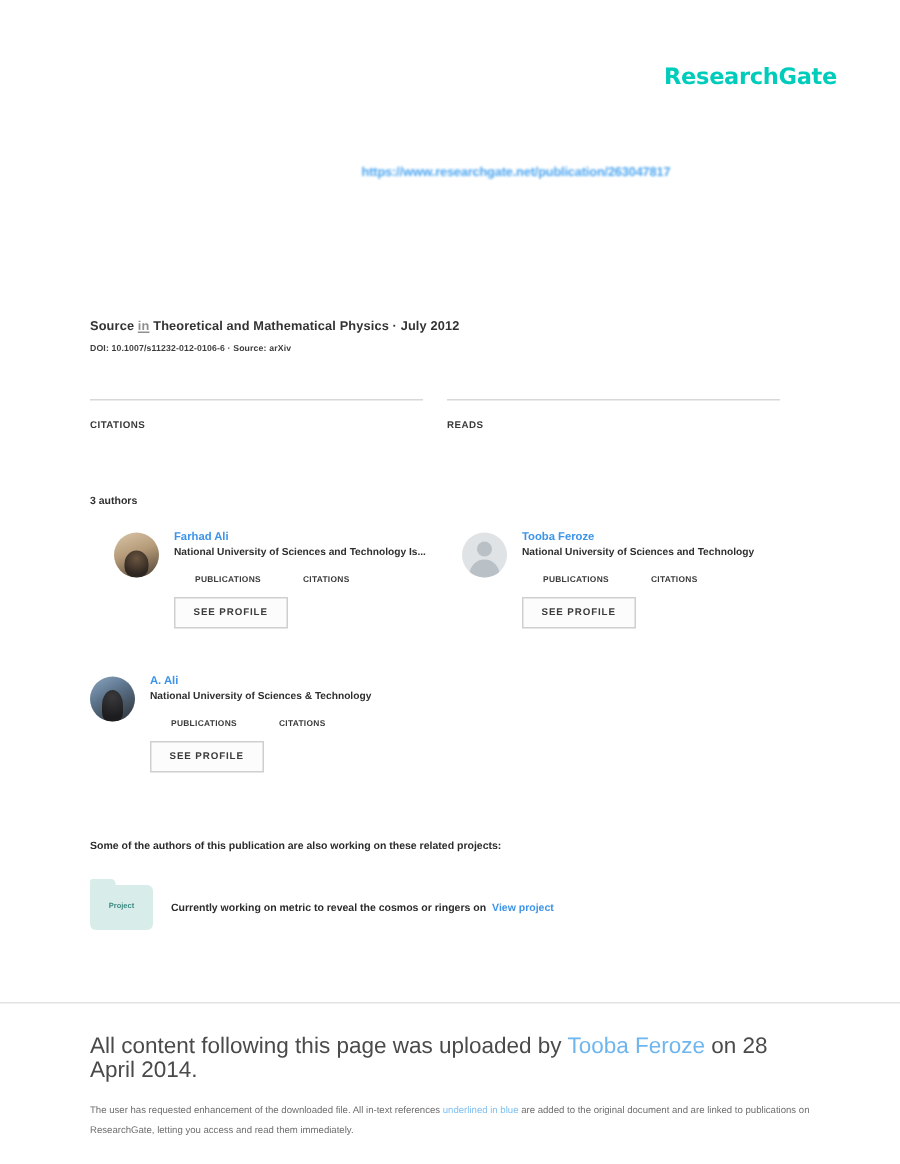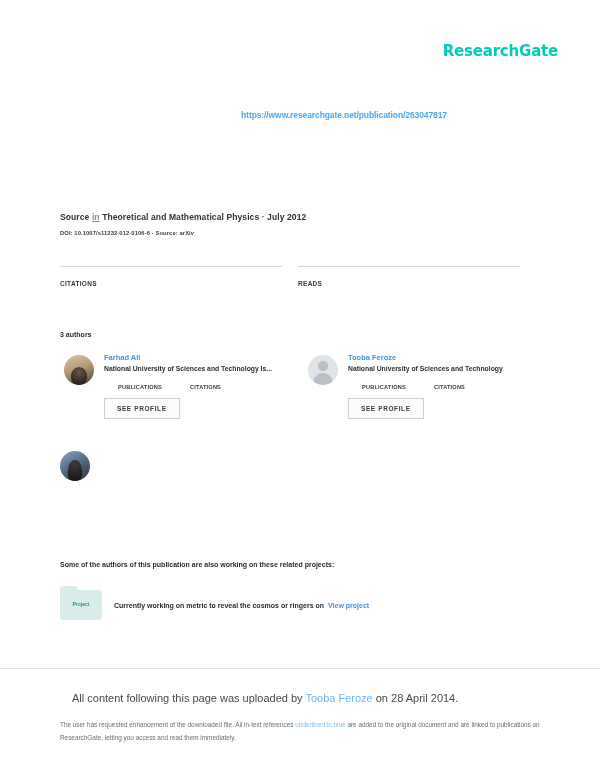--- a/index.html
+++ b/index.html
@@ -136,21 +136,21 @@
   .authors-grid {
     position: absolute;
     top: 352px;
     left: 0;
     width: 480px;
   }
   .author-card {
     position: absolute;
     width: 236px;
   }
-  .author-card.a1 { left: 4px;   top: 0; }
+  .author-card.a1 { left: 16px;   top: 0; }
   .author-card.a2 { left: 248px; top: 0; }
   .author-card.a3 { left: 0;   top: 96px; }
 
   .av {
     position: absolute;
     left: 0;
     top: 3px;
     width: 30px;
     height: 30px;
     border-radius: 50%;
@@ -310,24 +310,23 @@
     height: 1px;
     background: #e2e2e2;
   }
   .footer {
     position: absolute;
     left: 60px;
     top: 690px;
     width: 480px;
   }
   .footer-upload {
-    font-size: 11px;
+    font-size: 15px;
     color: #4a4a4a;
     line-height: 16px;
-    margin-left: 12px;
   }
   .footer-upload .uploader { color: #6fb6ef; }
   .footer-note {
     margin-top: 12px;
     font-size: 6.4px;
     color: #6e6e6e;
     line-height: 13px;
   }
   .footer-note .blue { color: #7fc0f2; }
 </style>
@@ -403,20 +402,35 @@
               <div class="astat-num"></div>
               <div class="astat-lbl">CITATIONS</div>
             </div>
           </div>
           <div class="see-profile">SEE PROFILE</div>
         </div>
       </div>
 
       <div class="author-card a3">
         <div class="av av-3"></div>
+        <div class="author-body">
+          <div class="author-name">A. Ali</div>
+          <div class="author-affil">National University of Sciences &amp; Technology</div>
+          <div class="author-stats">
+            <div>
+              <div class="astat-num"></div>
+              <div class="astat-lbl">PUBLICATIONS</div>
+            </div>
+            <div>
+              <div class="astat-num"></div>
+              <div class="astat-lbl">CITATIONS</div>
+            </div>
+          </div>
+          <div class="see-profile">SEE PROFILE</div>
+        </div>
       </div>
 
     </div>
 
     <div class="projects-heading">Some of the authors of this publication are also working on these related projects:</div>
 
     <div class="project-row">
       <div class="project-icon">
         <div class="project-icon-label">Project</div>
       </div>

